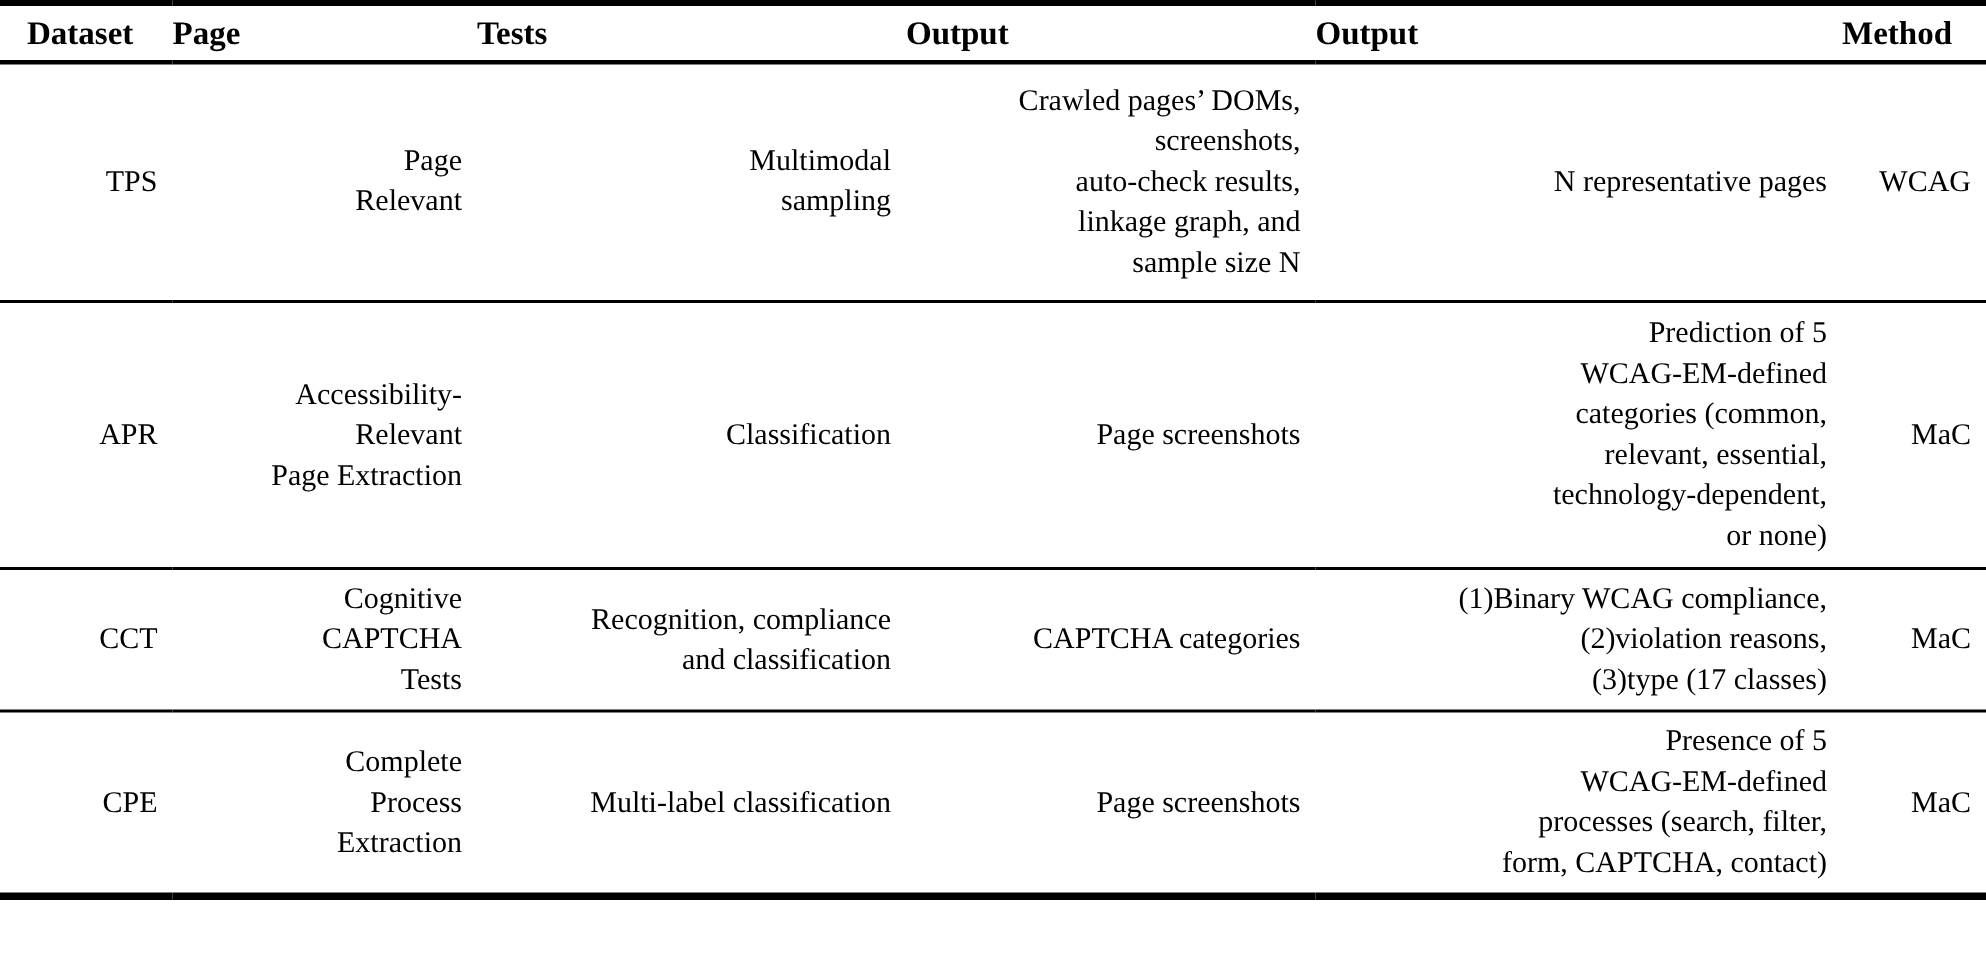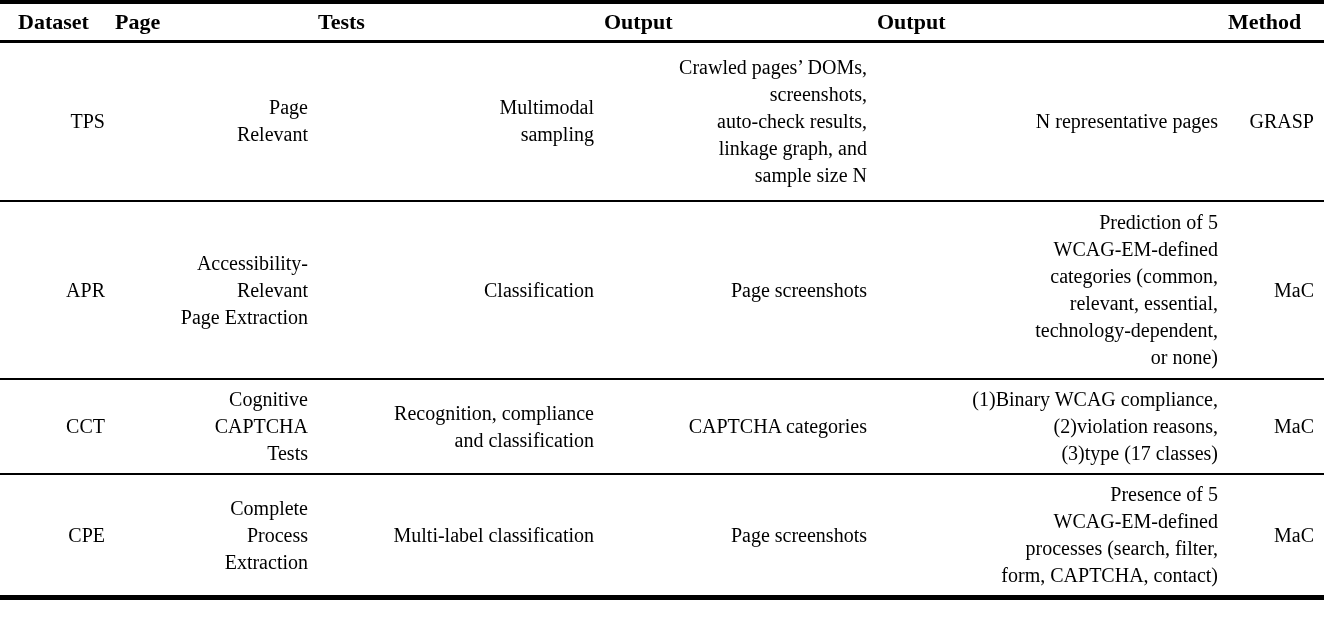--- a/index.html
+++ b/index.html
@@ -80,21 +80,21 @@
       <td>Page
 Relevant</td>
       <td>Multimodal
 sampling</td>
       <td>Crawled pages’ DOMs,
 screenshots,
 auto-check results,
 linkage graph, and
 sample size N</td>
       <td>N representative pages</td>
-      <td>GRASP</td>
+      <td>WCAG</td>
     </tr>
     <tr class="row-apr">
       <td>APR</td>
       <td>Accessibility-
 Relevant
 Page Extraction</td>
       <td>Classification</td>
       <td>Page screenshots</td>
       <td>Prediction of 5
 WCAG-EM-defined

